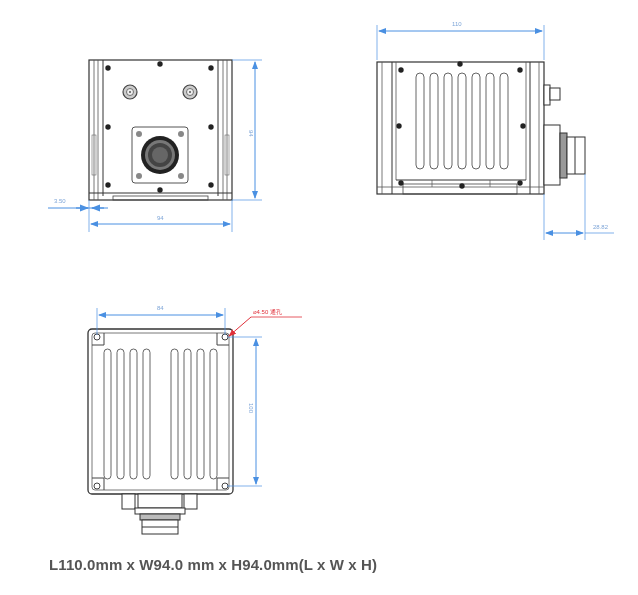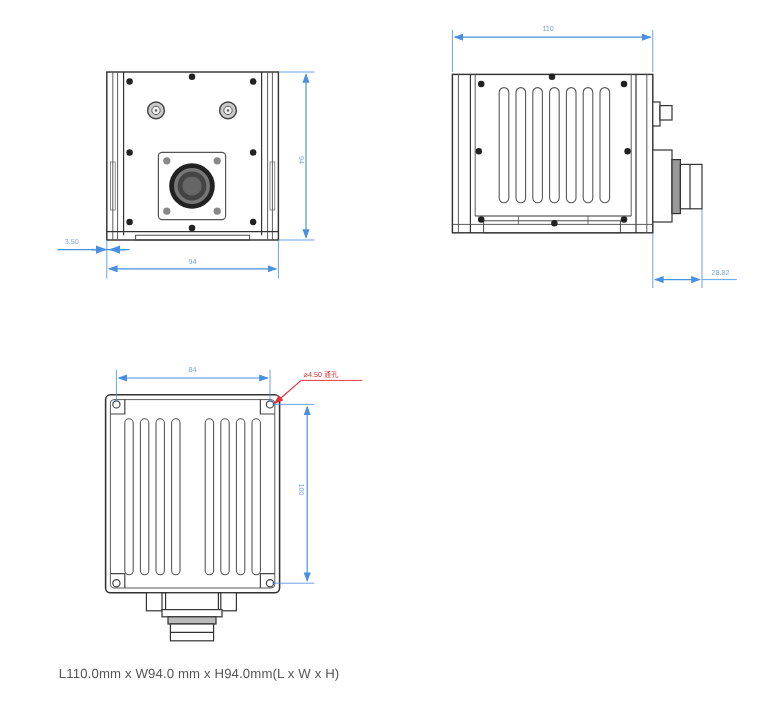--- a/index.html
+++ b/index.html
@@ -1,22 +1,22 @@
 <!DOCTYPE html>
 <html><head>
 <meta charset="utf-8">
 <style>
   html, body { margin:0; padding:0; background:#ffffff; }
   body { width:638px; height:595px; position:relative; overflow:hidden;
          font-family:"Liberation Sans", sans-serif; }
   svg.drawing { position:absolute; left:0; top:0; }
   .dimtext { font-family:"Liberation Sans", sans-serif; font-size:6px; fill:#7fa6d8; }
   .notetext { font-family:"Liberation Sans", sans-serif; font-size:6px; fill:#e0303a; }
-  .caption { position:absolute; left:49px; top:556px; font-size:11px; color:#555555;
-             font-family:"Liberation Sans", sans-serif; letter-spacing:0.1px; white-space:nowrap; }
+  .caption { position:absolute; left:49px; top:556px; font-size:15px; color:#555555;
+             font-family:"Liberation Sans", sans-serif; letter-spacing:0.1px; white-space:nowrap;font-weight:bold; }
 </style>
 </head>
 <body>
 
 <svg class="drawing" width="638" height="595" viewBox="0 0 638 595" xmlns="http://www.w3.org/2000/svg">
   <defs>
     <marker id="arr" markerWidth="8" markerHeight="6" refX="7" refY="3" orient="auto-start-reverse">
       <path d="M0,0 L8,3 L0,6 Z" fill="#4a90e2"></path>
     </marker>
     <marker id="arrR" markerWidth="8" markerHeight="6" refX="7" refY="3" orient="auto">

